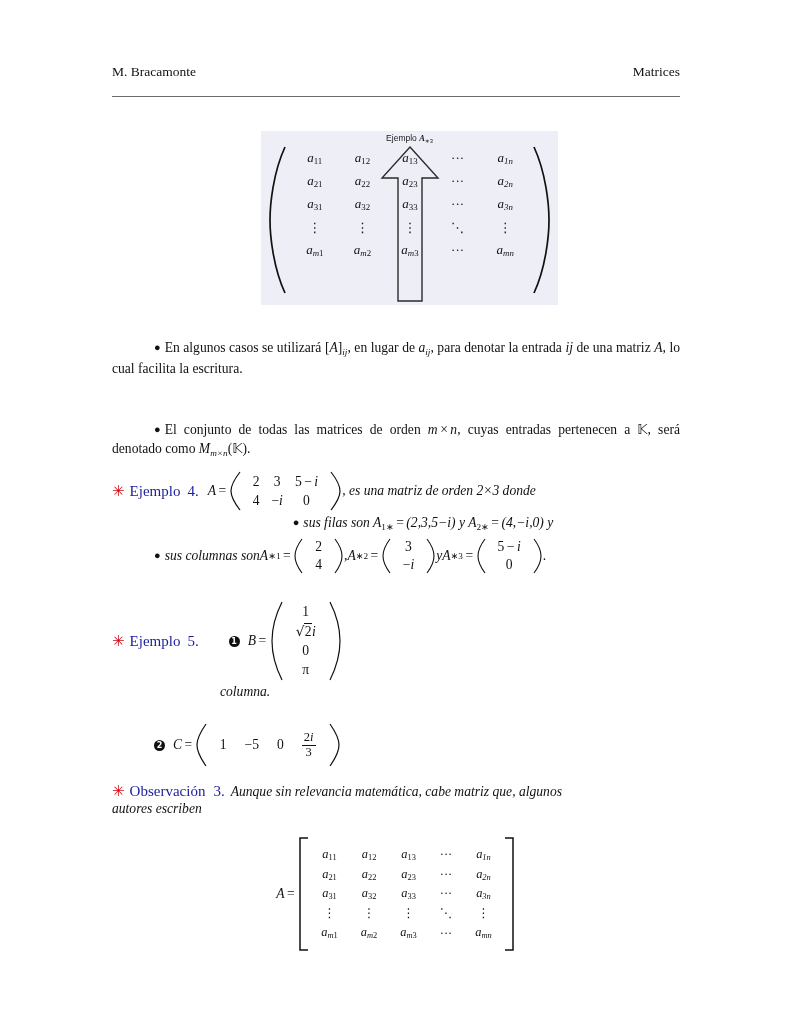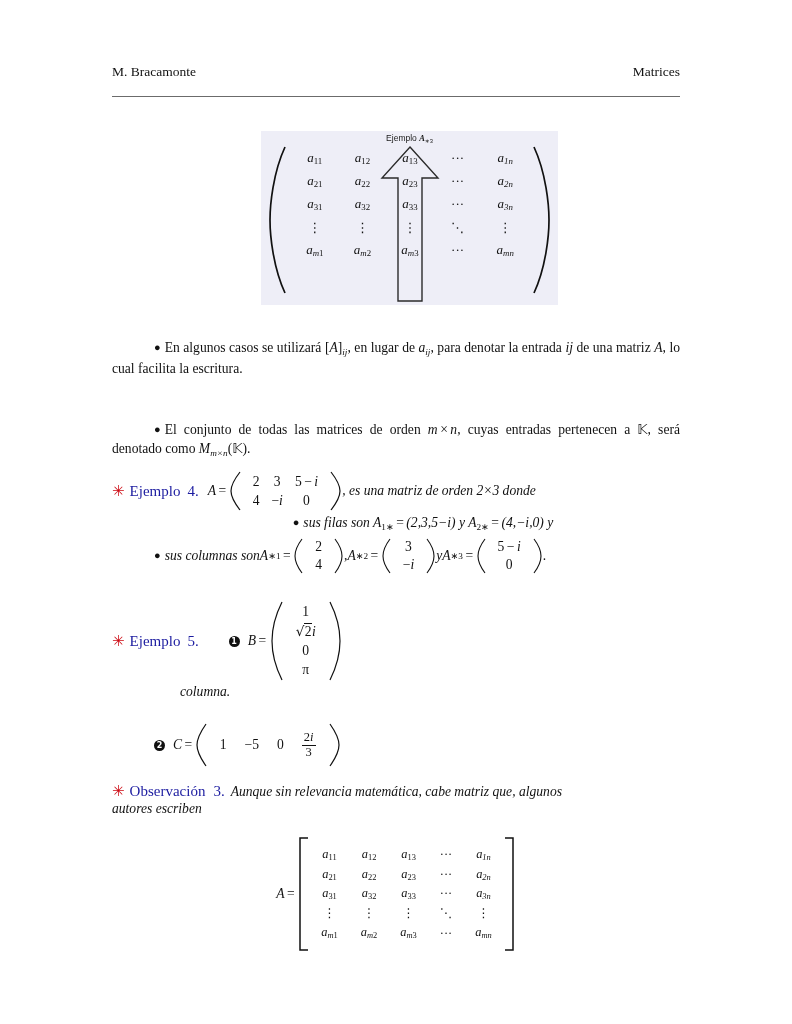--- a/index.html
+++ b/index.html
@@ -340,21 +340,21 @@
         <span class="sqrt"><span class="rad">√</span><span class="under">2</span><span class="mi">i</span></span>
         <span>0</span>
         <span>π</span>
       </span>
       <svg class="svgparen" width="16" height="82" viewBox="0 0 16 82">
         <path d="M3 2 C11 18, 13 33, 13 41 C13 49, 11 64, 3 80" fill="none" stroke="#111" stroke-width="1.2"></path>
       </svg>
     </span>
   </div>
 
-  <div class="it" style="margin-left:68px; margin-top:2px; font-size:13.6px;">columna.</div>
+  <div class="it" style="margin-left:108px; margin-top:2px; font-size:13.6px;">columna.</div>
 
   <div style="display:flex; align-items:center; margin-left:42px; margin-top:22px;">
     <span class="numdot">2</span>
     <span class="mi" style="margin-left:8px; font-size:13.6px;">C</span>
     <span class="op" style="font-size:13.6px;">=</span>
 
     <span class="matrix">
       <svg class="svgparen" width="14" height="46" viewBox="0 0 14 46">
         <path d="M11 2 C4 12, 2 20, 2 23 C2 26, 4 34, 11 44" fill="none" stroke="#111" stroke-width="1.2"></path>
       </svg>

